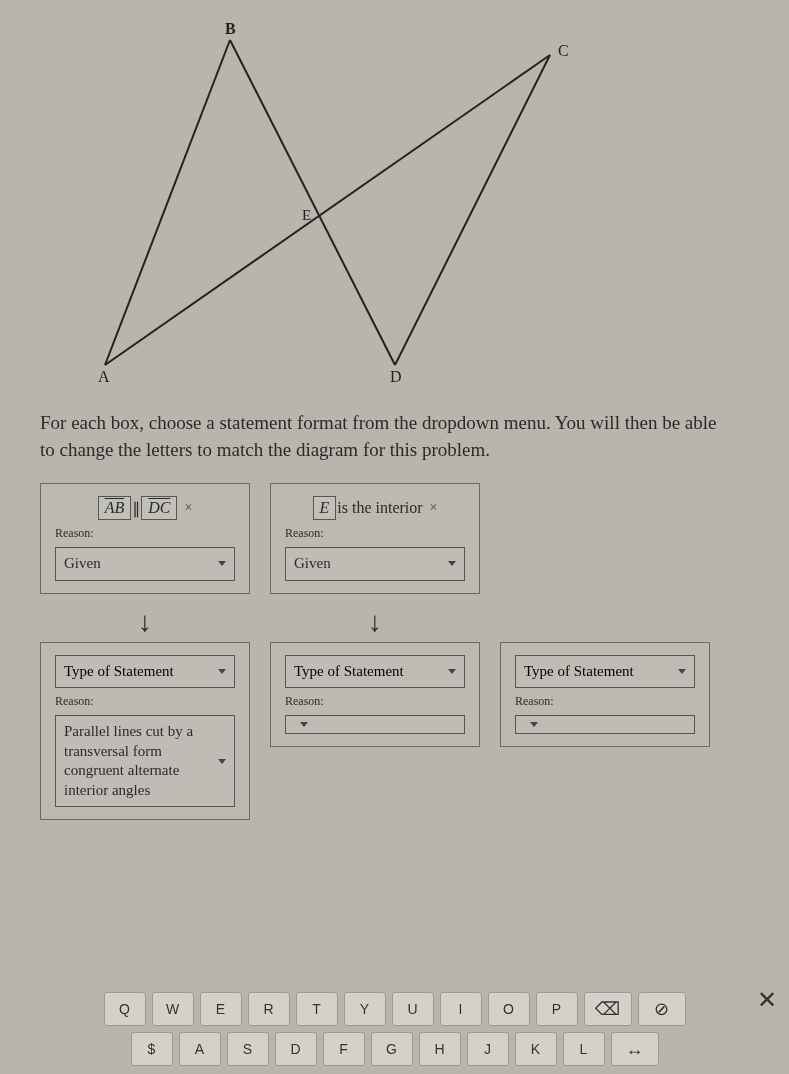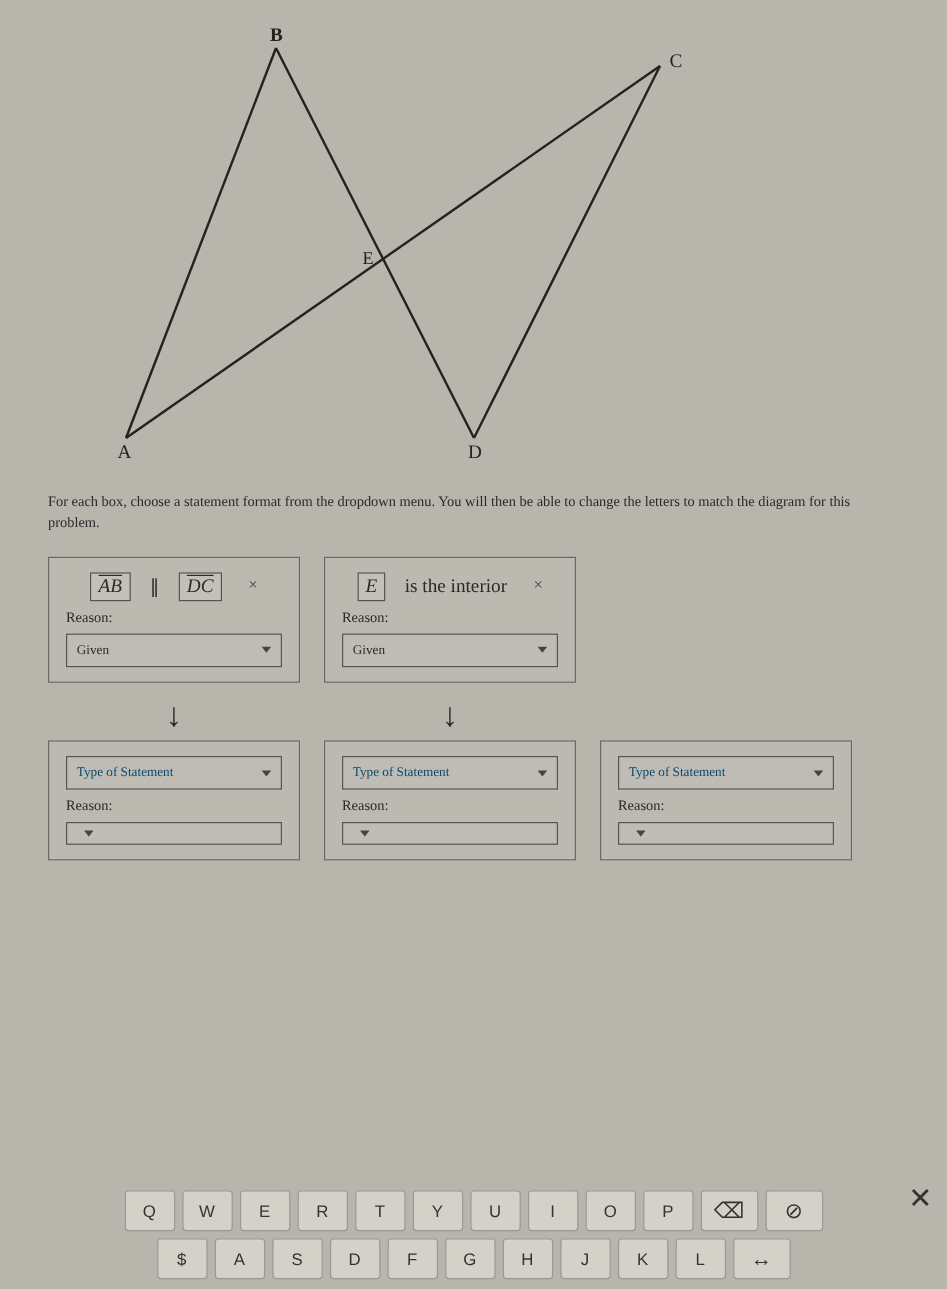--- a/index.html
+++ b/index.html
@@ -18,21 +18,21 @@
     width: 100%;
     height: 400px;
   }
   .diagram-svg {
     position: absolute;
     left: 70px;
     top: 20px;
   }
   .instruction {
     padding: 10px 61px 20px 40px;
-    font-size: 12px;
+    font-size: 19px;
     line-height: 1.4;
   }
   .proof-row {
     display: flex;
     gap: 20px;
     padding: 0 40px;
     align-items: flex-start;
   }
   .proof-box {
     border: 1.5px solid #6a6a64;
@@ -41,21 +41,21 @@
     width: 210px;
     position: relative;
   }
   .statement-line {
     text-align: center;
     margin-bottom: 6px;
     font-size: 16px;
     display:flex;
     justify-content:center;
     align-items:center;
-    gap:16px;
+    gap:1px;
     flex-wrap:wrap;
   }
   .mini-box {
     border: 1px solid #555;
     padding: 2px 6px;
     font-style: italic;
     display: inline-block;
     background: rgba(255,255,255,0.1);
   }
   .overline { text-decoration: overline; }
@@ -65,37 +65,37 @@
     margin-left: 6px;
   }
   .reason-label {
     text-align: left;
     font-size: 12px;
     margin: 6px 0;
   }
   .dropdown {
     border: 1px solid #555;
     padding: 6px 8px;
-    font-size: 11px;
+    font-size: 15px;
     display: flex;
     justify-content: space-between;
     align-items: center;
     background: rgba(255,255,255,0.05);
     line-height:1.3;
   }
   .caret {
     width: 0; height: 0;
     border-left: 4px solid transparent;
     border-right: 4px solid transparent;
     border-top: 5px solid #444;
     margin-left:6px;
     flex-shrink:0;
   }
   .stmt-dropdown {
-    color: #0c4a6e;
+    color: #000000;
   }
   .arrow-down {
     font-size: 28px;
     text-align: center;
     width: 210px;
     padding: 12px 0 4px 0;
   }
   .arrows-row {
     display:flex;
     gap:20px;
@@ -193,20 +193,21 @@
 
 <div class="proof-row">
 
   <div class="proof-box">
     <div class="dropdown stmt-dropdown">
       <span>Type of Statement</span>
       <span class="caret"></span>
     </div>
     <div class="reason-label">Reason:</div>
     <div class="dropdown">
+      <span>Parallel lines cut by a transversal form congruent alternate interior angles</span>
       <span class="caret"></span>
     </div>
   </div>
 
   <div class="proof-box">
     <div class="dropdown stmt-dropdown">
       <span>Type of Statement</span>
       <span class="caret"></span>
     </div>
     <div class="reason-label">Reason:</div>

